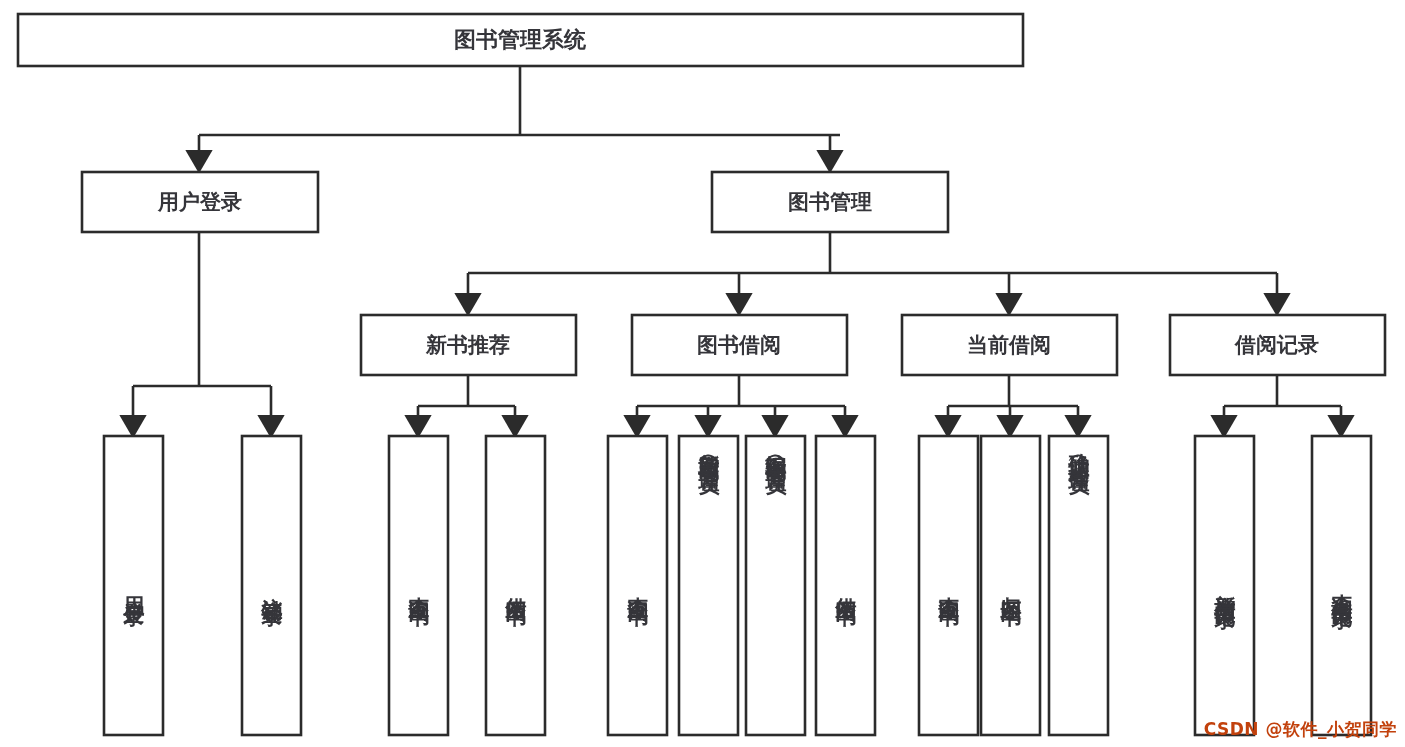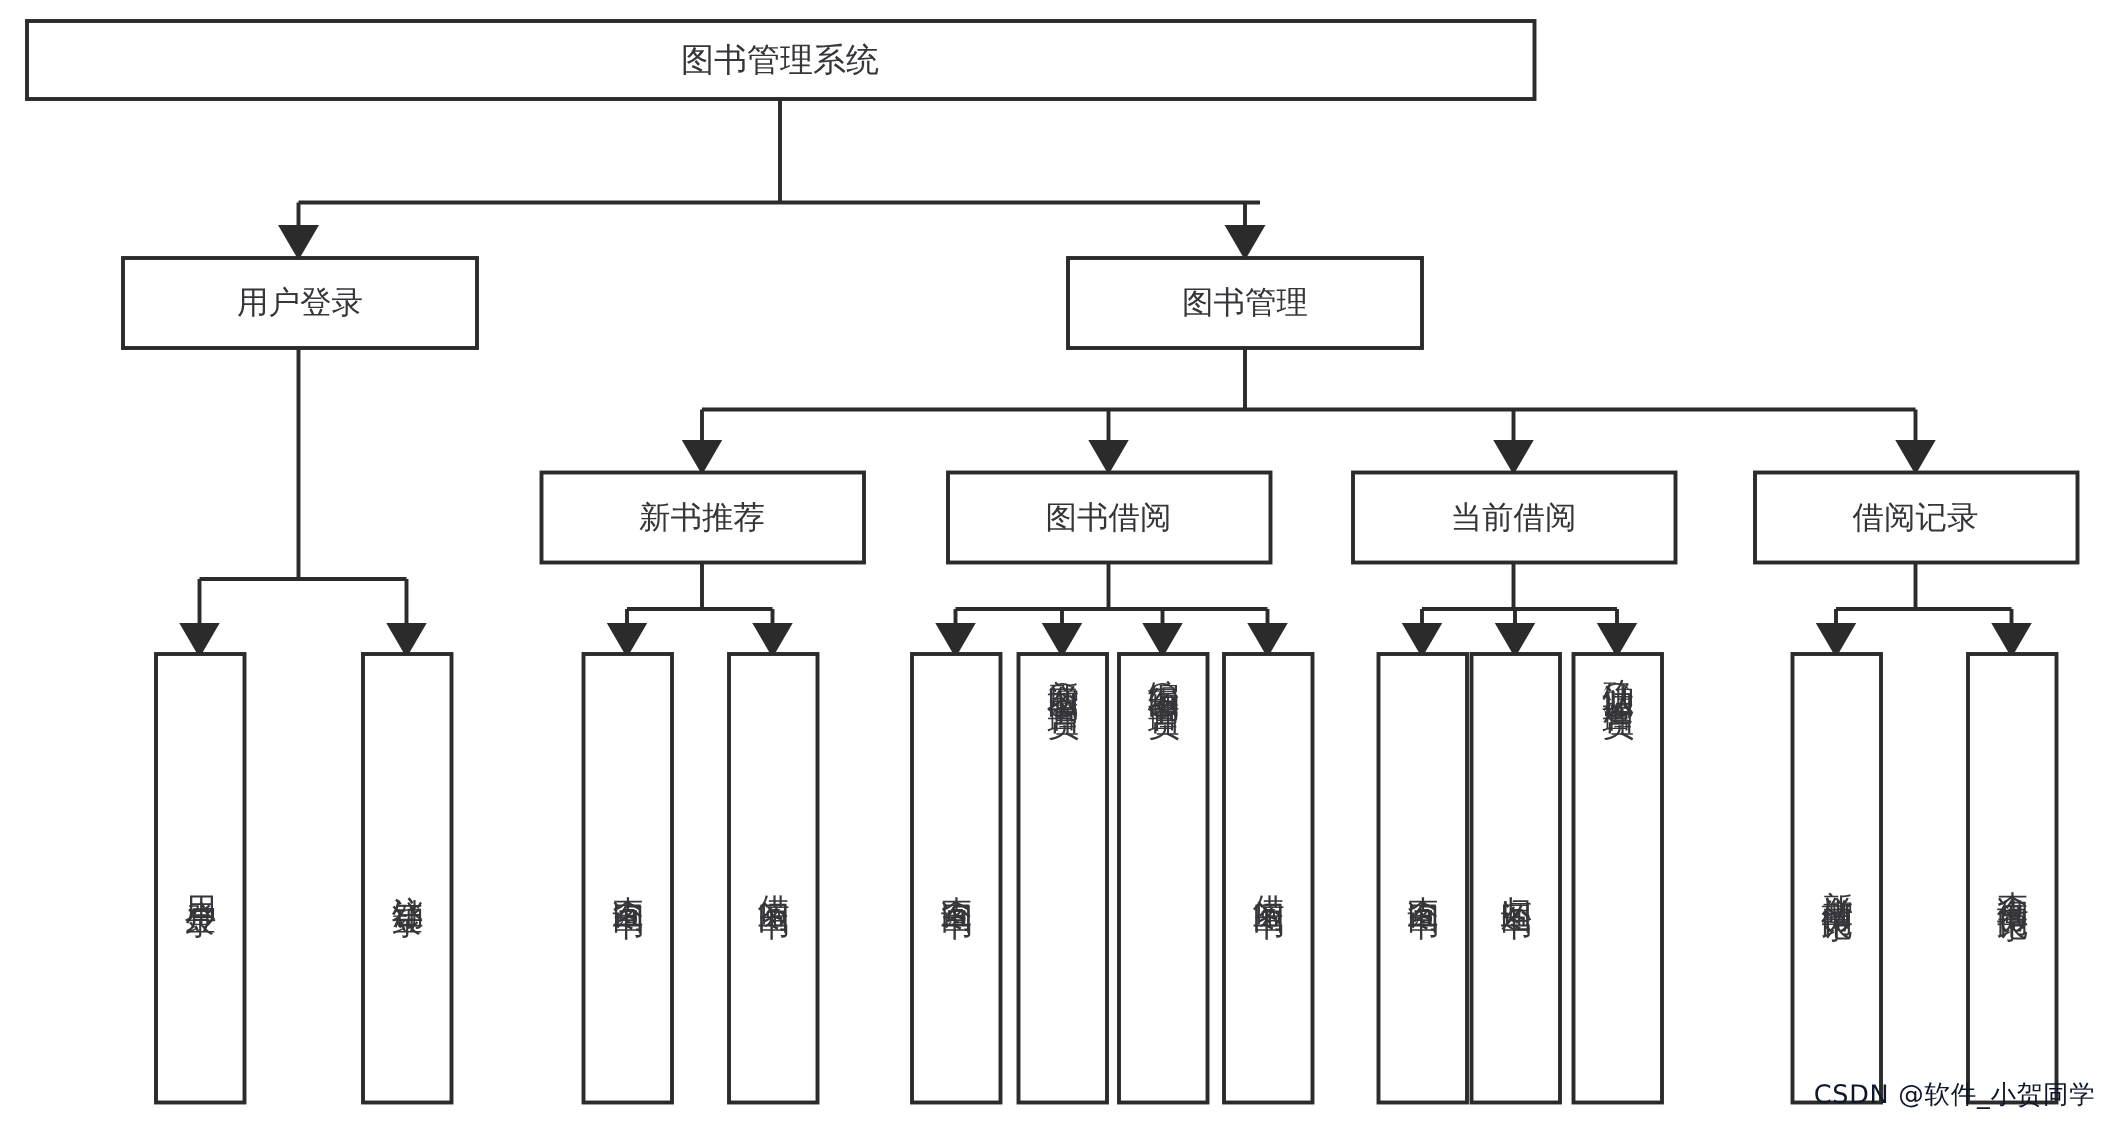--- a/index.html
+++ b/index.html
@@ -9,20 +9,21 @@
   }
   body {
     font-family: "DejaVu Sans", "Liberation Sans", sans-serif;
   }
   #diagram-root {
     position: relative;
     width: 1405px;
     height: 747px;
     background: #ffffff;
     overflow: hidden;
+    font-weight: bold;
   }
   svg#tree-svg {
     position: absolute;
     left: 0;
     top: 0;
     width: 1405px;
     height: 747px;
   }
   .node-box {
     fill: #ffffff;
@@ -65,21 +66,21 @@
     letter-spacing: 3px;
     color: #35353a;
     white-space: nowrap;
   }
   .watermark {
     position: absolute;
     right: 8px;
     bottom: 6px;
     font-family: "DejaVu Sans", "Liberation Sans", sans-serif;
     font-size: 17px;
-    color: #0f172a;
+    color: #c2410c;
     letter-spacing: 0.5px;
     user-select: none;
   }
 </style>
 </head>
 <body>
 
 <div id="diagram-root">
 
   <svg id="tree-svg" viewBox="0 0 1405 747">

